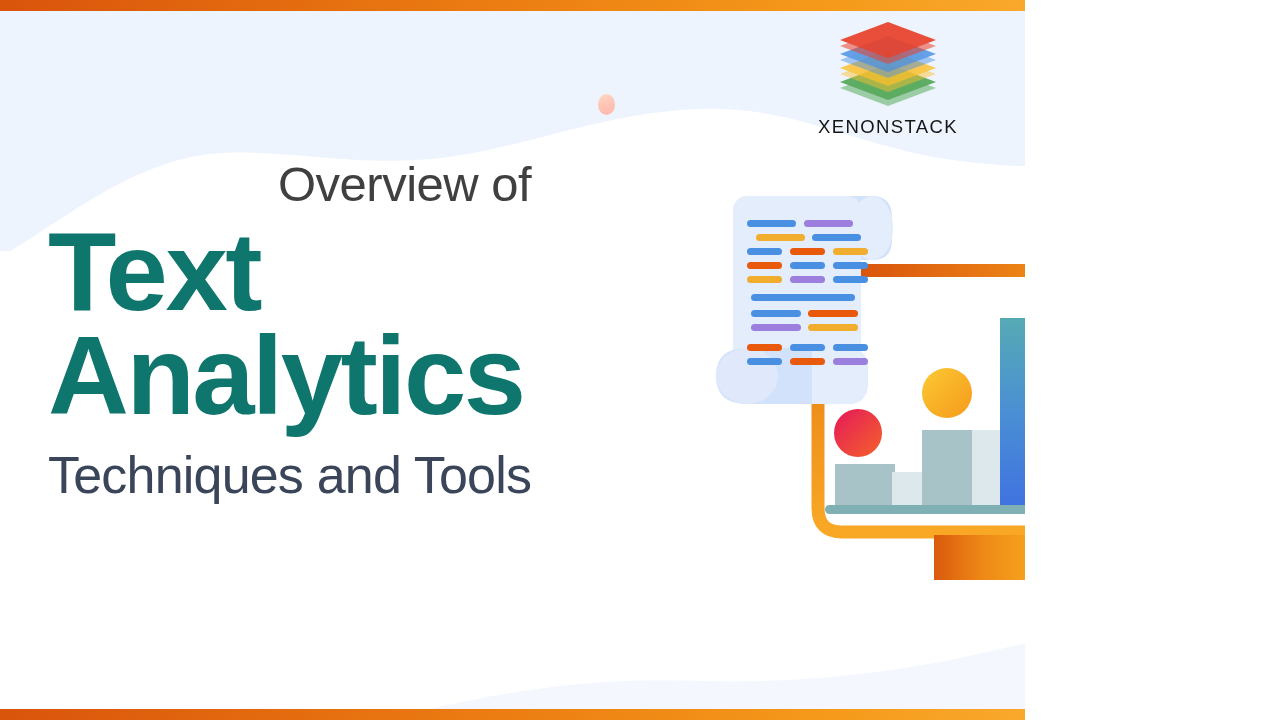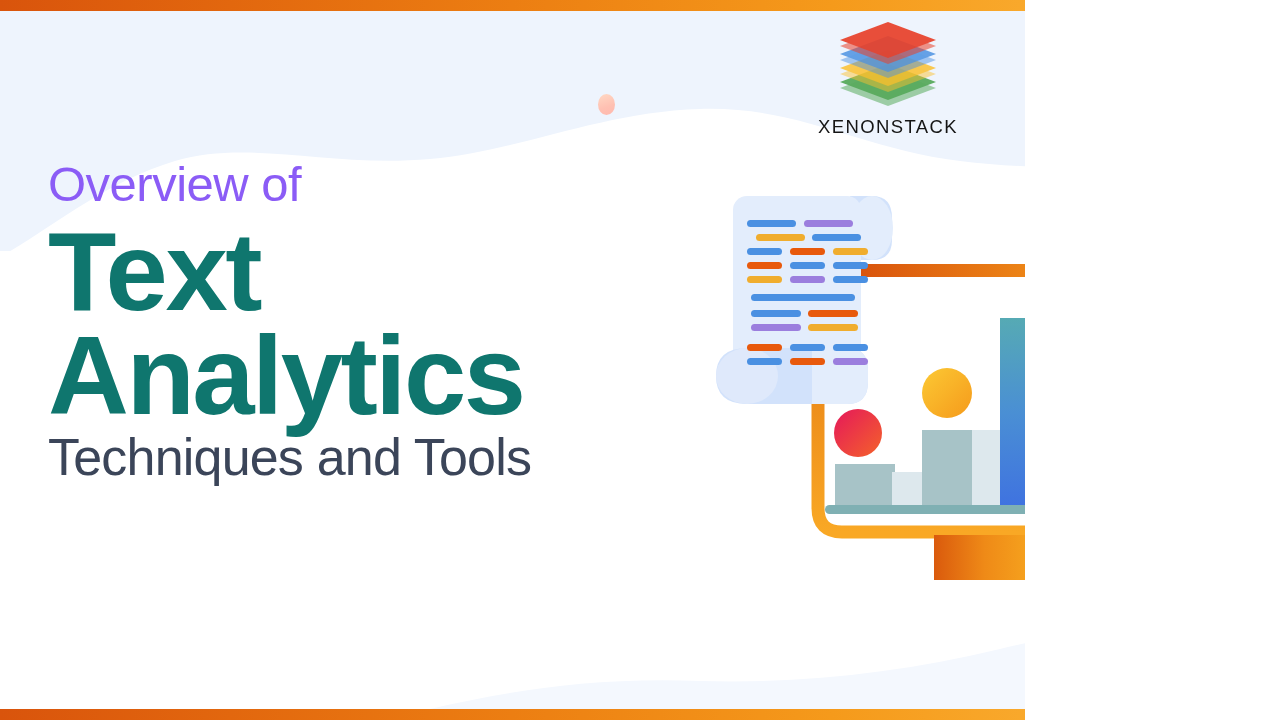--- a/index.html
+++ b/index.html
@@ -35,31 +35,32 @@
           display:flex; flex-direction:column; align-items:center; }
   .logo-mark { width:112px; height:92px; }
   .logo-word {
     margin-top:6px; font-size:18.5px; letter-spacing:1.4px; color:#151515;
     font-family:"Liberation Sans", sans-serif; font-weight:400;
   }
 
   
   .headline { position:absolute; left:48px; top:160px; z-index:20; }
   .kicker {
-    font-size:49px; line-height:1.0; color:#8b5cf6; font-weight:400;
+    font-size:49px; line-height:1.0; color:#404040; font-weight:400;
     letter-spacing:-0.5px;
+    text-align:right;
   }
   .big {
     font-size:112px; line-height:0.98; color:#0f766e; font-weight:700;
     letter-spacing:-2.5px; margin-top:8px;
   }
   .big .l2 { display:block; margin-top:-6px; }
   .subline {
     font-size:52px; line-height:1.0; color:#3b4559; font-weight:400;
-    letter-spacing:-0.8px; 
+    letter-spacing:-0.8px; margin-top:18px;
   }
 
   
   .illu { position:absolute; left:700px; top:160px; width:560px; height:420px; z-index:15; }
   .illu svg { display:block; width:560px; height:420px; }
 </style>
 </head>
 <body>
 
 <div id="canvas">

